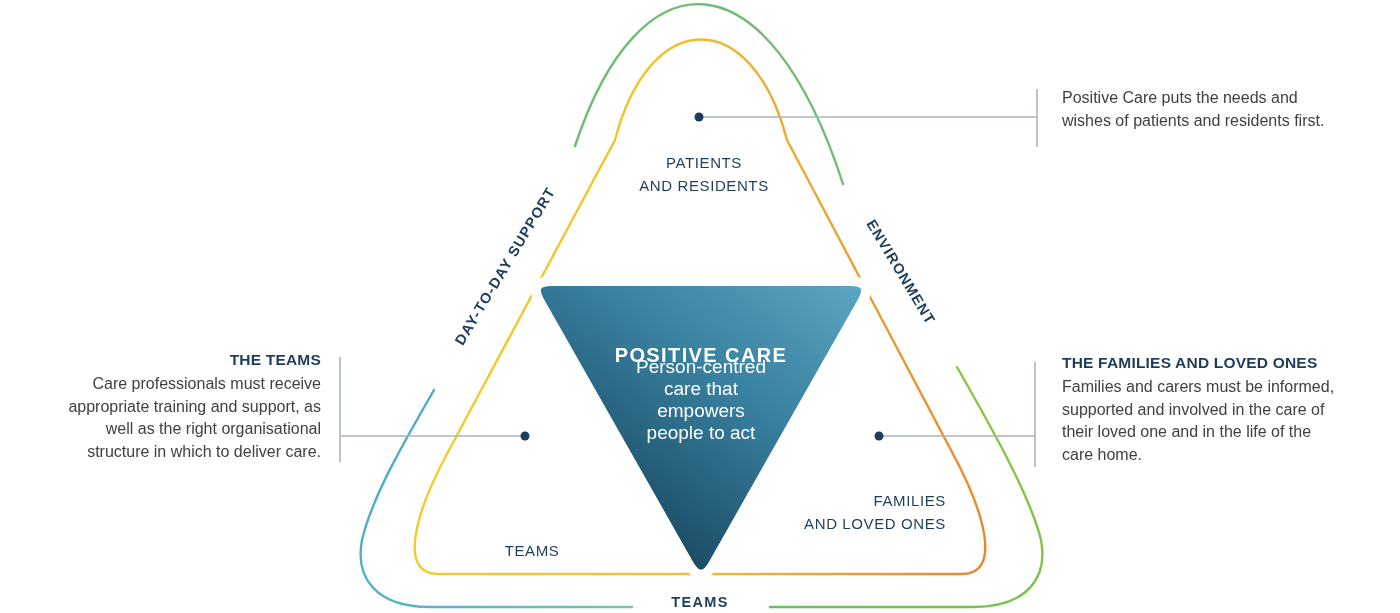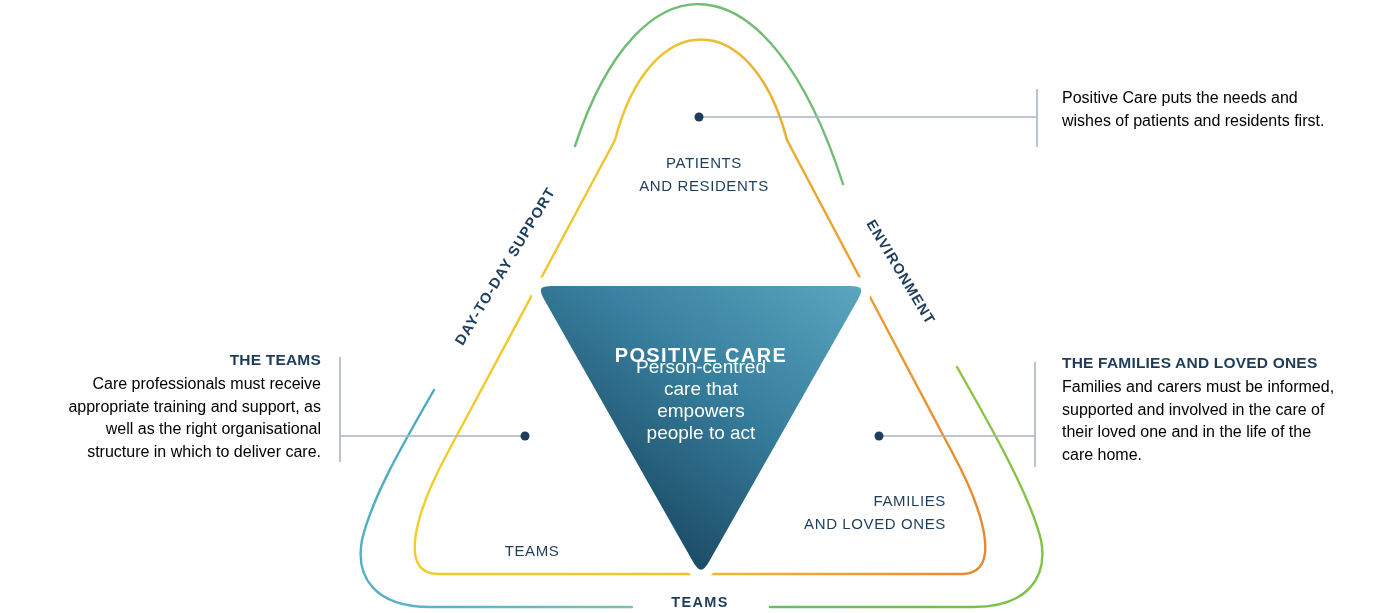--- a/index.html
+++ b/index.html
@@ -26,21 +26,21 @@
   }
   .core-body{
     position:absolute;transform:translate(-50%,-50%);
     color:#ffffff;font-size:19px;line-height:22px;text-align:center;white-space:pre-line;
   }
   .callout{position:absolute;}
   .callout h3{
     margin:0 0 4px 0;font-size:15.5px;font-weight:700;letter-spacing:.2px;color:#1d3c5a;
   }
   .callout p{
-    margin:0;font-size:16px;line-height:22.5px;color:#000000;white-space:pre-line;
+    margin:0;font-size:16px;line-height:22.5px;color:#404040;white-space:pre-line;
   }
   .callout.align-right{text-align:right;}
 </style>
 </head>
 <body>
 
 <div class="canvas">
 
   <svg width="1400" height="613" viewBox="0 0 1400 613">
     <defs>

